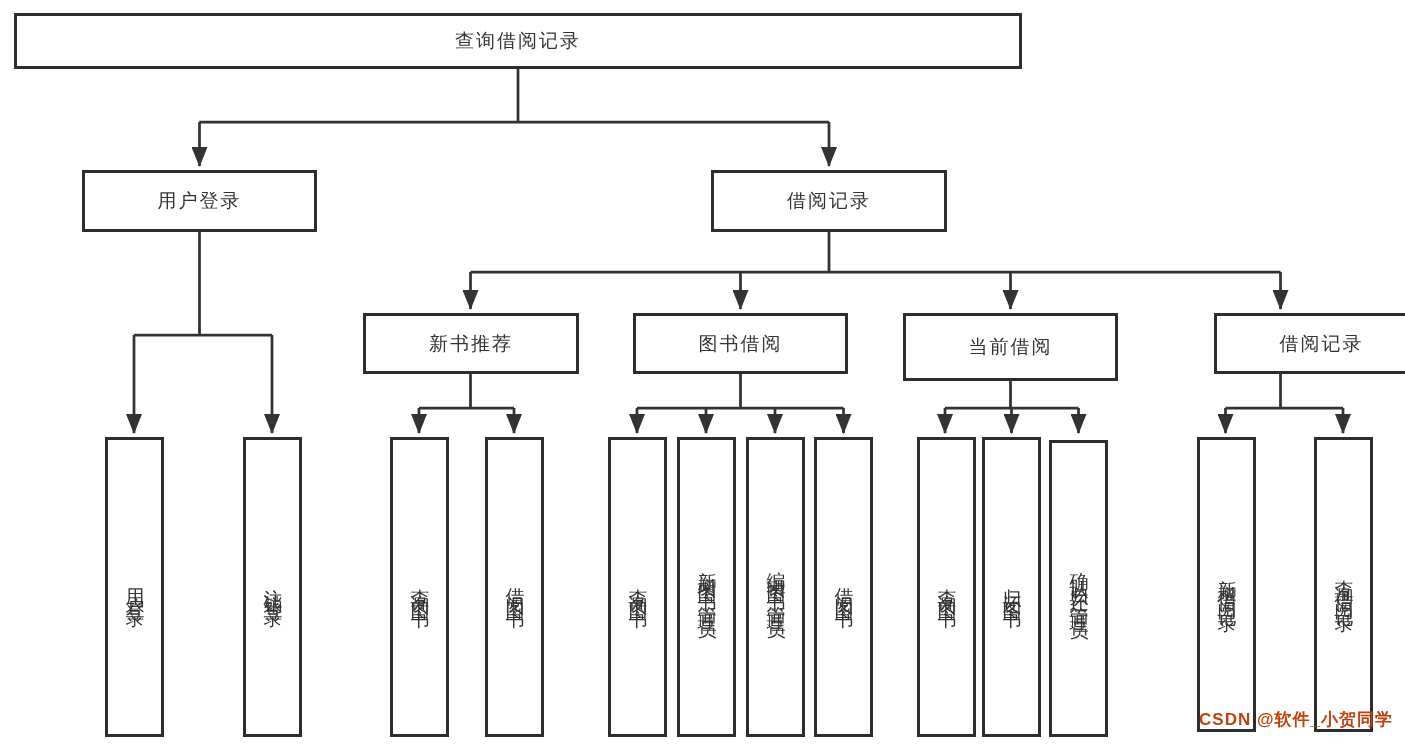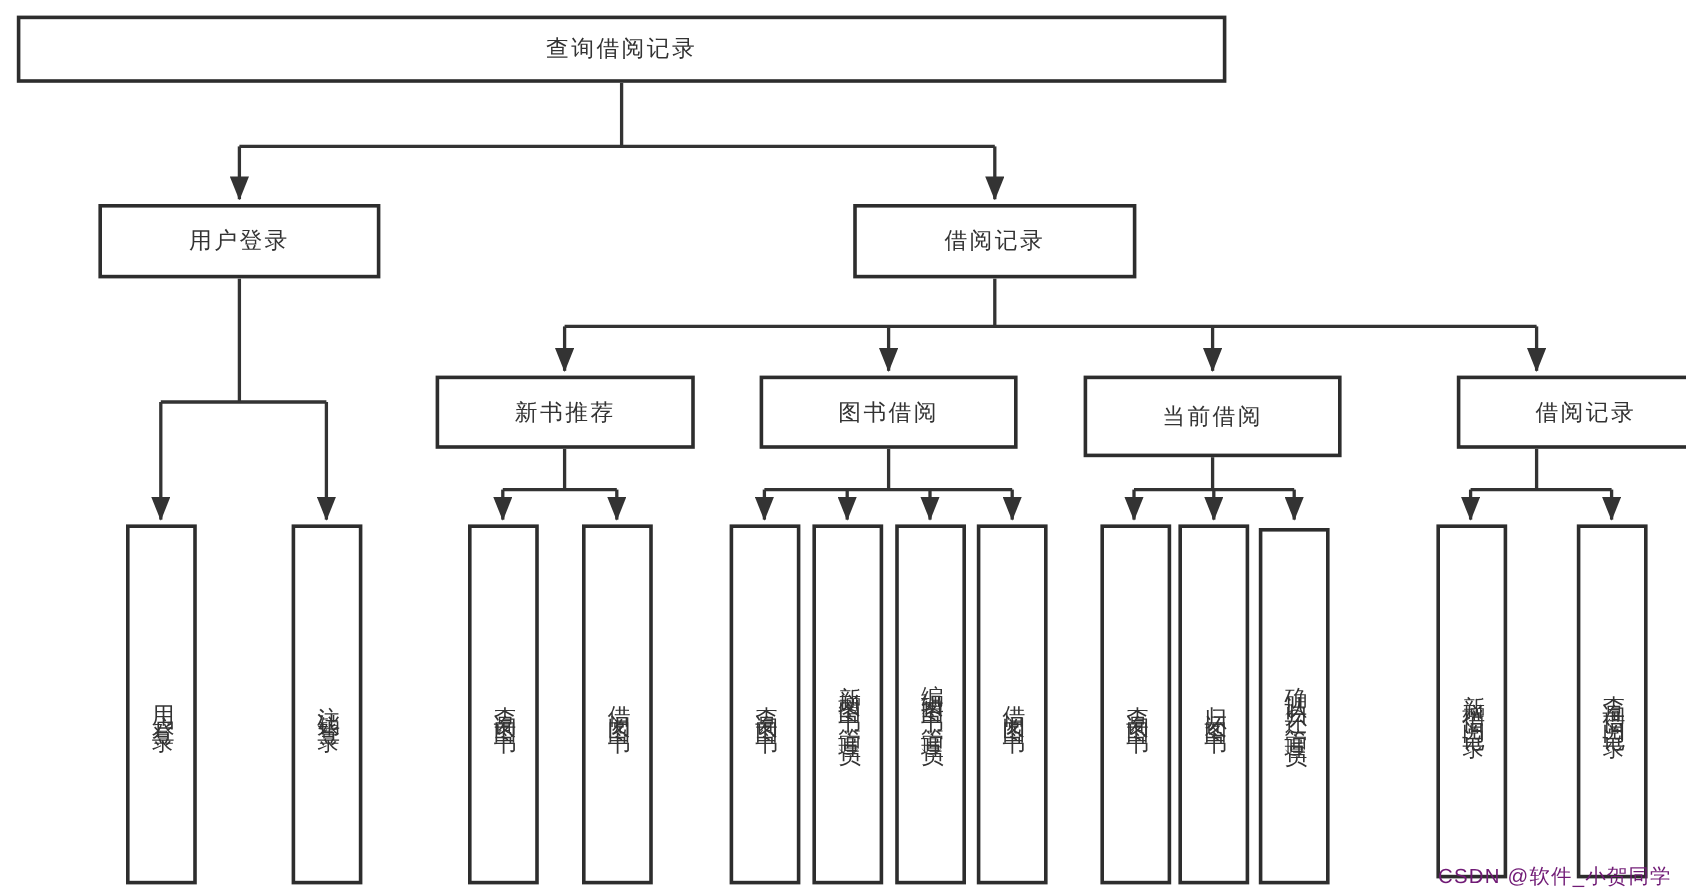--- a/index.html
+++ b/index.html
@@ -17,23 +17,24 @@
     display:flex;align-items:center;justify-content:center;
     text-align:center;
   }
   .hlabel{font-size:19px;letter-spacing:2px;white-space:nowrap;}
   .leaf .vlabel{
     writing-mode:vertical-rl;text-orientation:mixed;
     font-size:19px;line-height:1.1;letter-spacing:7px;
     white-space:nowrap;
   }
   .watermark{
-    position:absolute;right:12px;bottom:5px;z-index:3;
-    font-size:17px;color:#701a75;letter-spacing:1px;
+    position:absolute;right:12px;bottom:16px;z-index:3;
+    font-size:17px;color:#c2410c;letter-spacing:1px;
     pointer-events:none;
+    font-weight:bold;
   }
 </style>
 </head>
 <body>
 
 <div class="canvas">
 
   <svg class="wires" width="1405" height="747" viewBox="0 0 1405 747">
     <defs>
       <marker id="arrow" viewBox="0 0 20 16" refX="19" refY="8" markerWidth="20" markerHeight="16" markerUnits="userSpaceOnUse" orient="auto">

